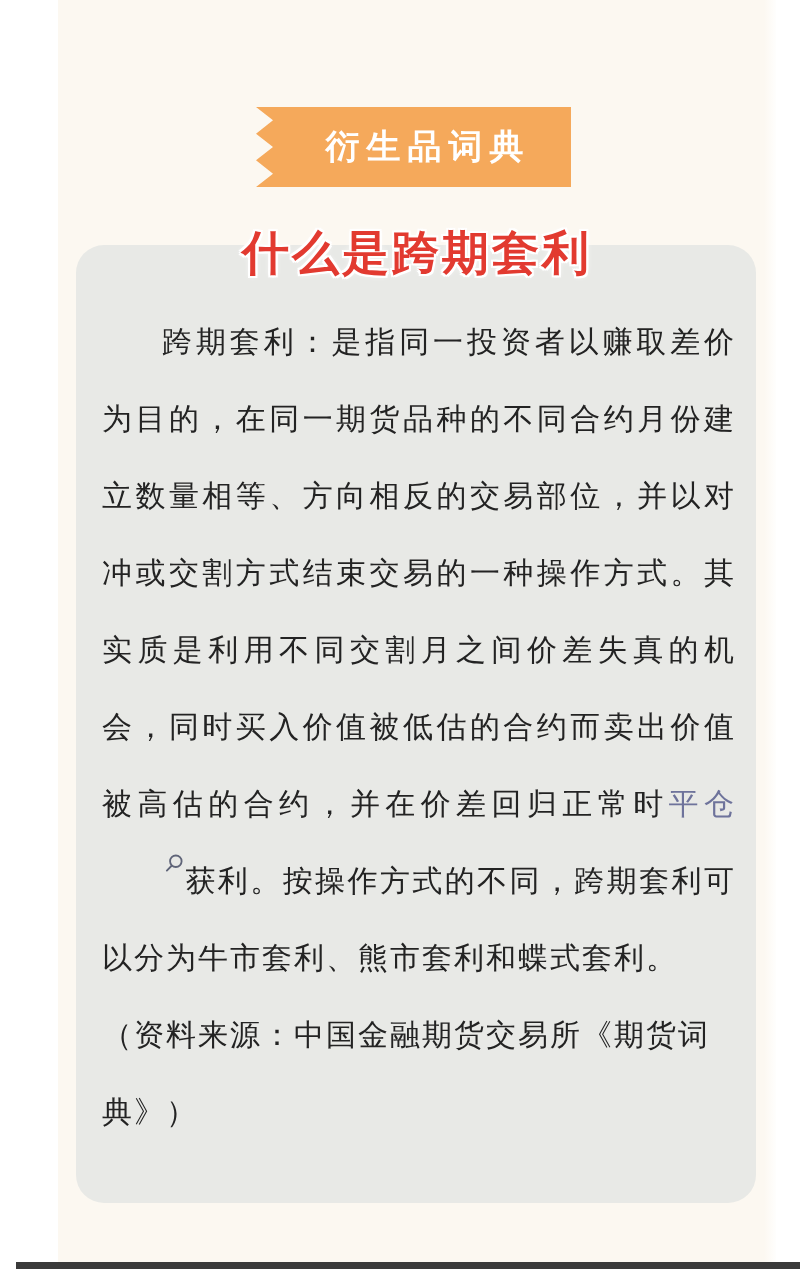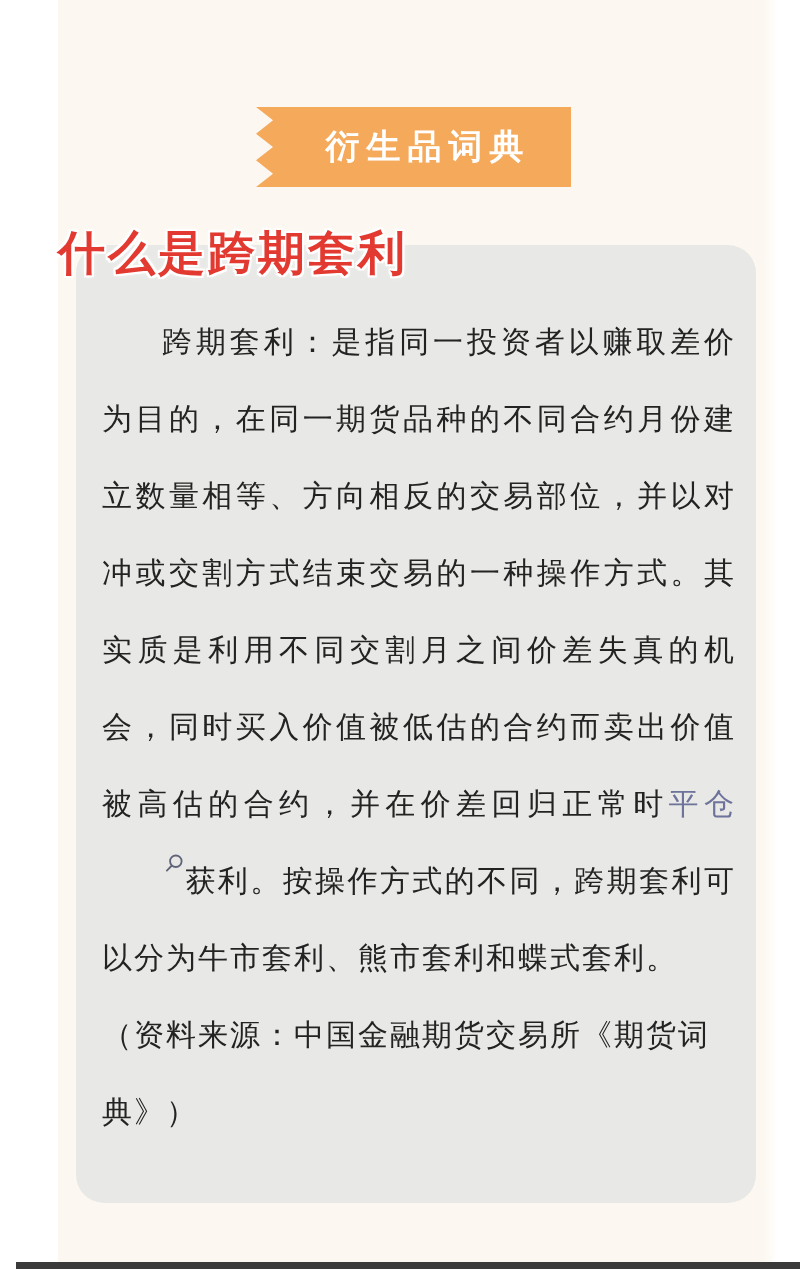--- a/index.html
+++ b/index.html
@@ -55,21 +55,21 @@
     width:680px;height:958px;
     background:var(--card-bg);
     border-radius:28px;
     padding:58px 20px 0 26px;
     z-index:1;
   }
   .page-title{
     position:absolute;
     left:42px;top:222px;
     width:718px;
-    text-align:left;
+    text-align:center;
     font-family:"Liberation Serif","DejaVu Serif",serif;
     font-weight:bold;
     font-size:47px;
     letter-spacing:3px;
     color:var(--title-red);
     z-index:2;
     text-shadow:
       2px 0 0 #fff,-2px 0 0 #fff,0 2px 0 #fff,0 -2px 0 #fff,
       2px 2px 0 #fff,-2px -2px 0 #fff,2px -2px 0 #fff,-2px 2px 0 #fff,
       0 0 6px #fff;

